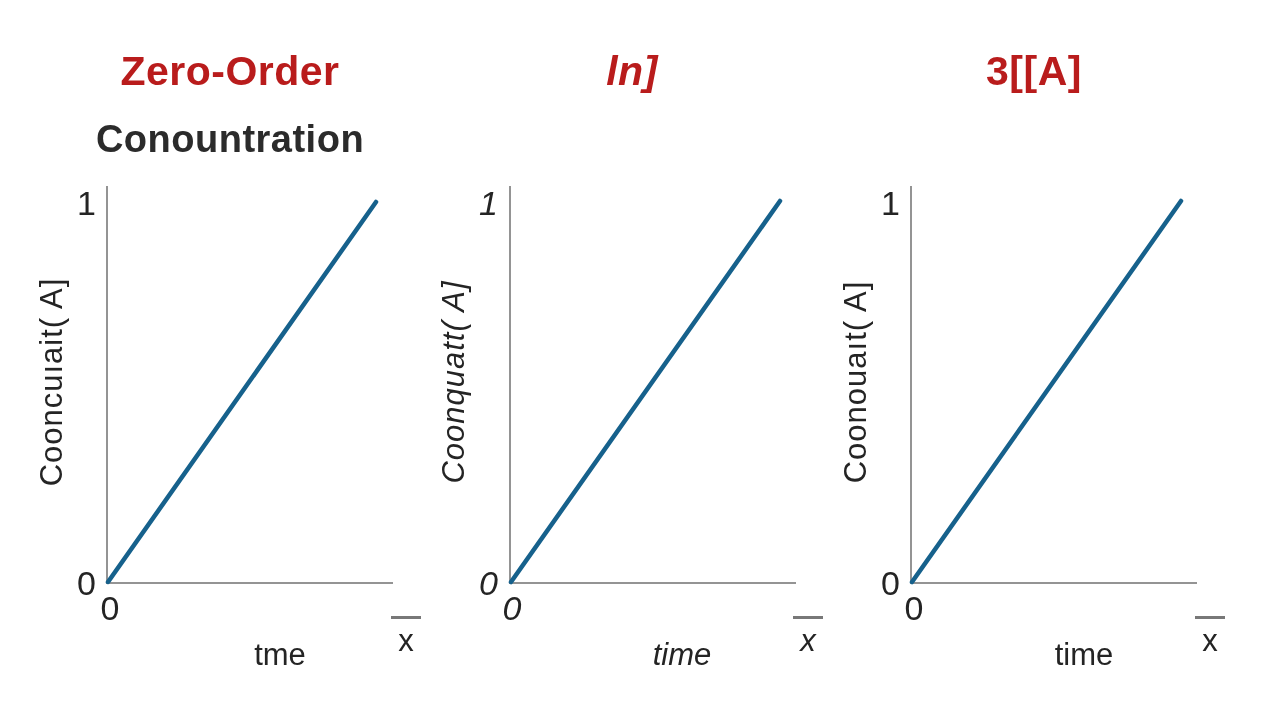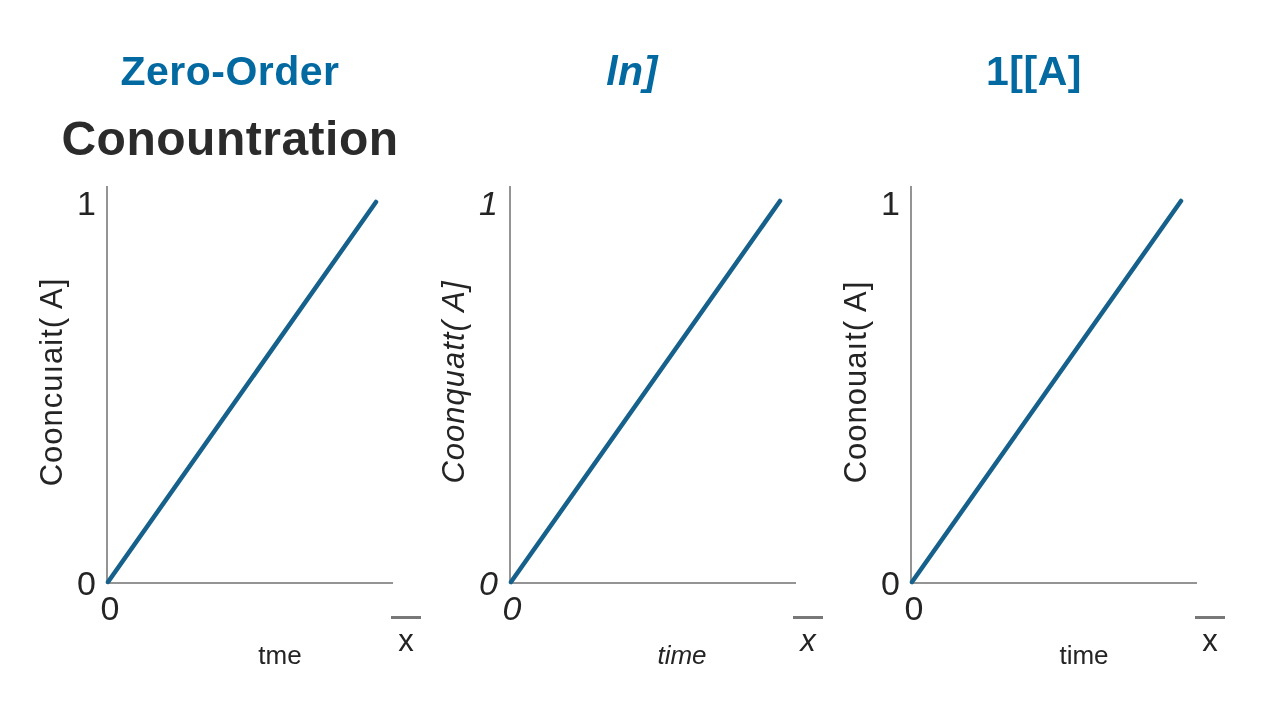--- a/index.html
+++ b/index.html
@@ -25,31 +25,31 @@
 
   .chart-title {
     position: absolute;
     left: 30px;
     width: 400px;
     top: 48px;
     line-height: 46px;
     text-align: center;
     font-size: 41px;
     font-weight: bold;
-    color: #0369a1;
+    color: #b91c1c;
     letter-spacing: 0.5px;
   }
   .chart-subtitle {
     position: absolute;
     left: 30px;
     width: 400px;
     top: 116px;
     line-height: 46px;
     text-align: center;
-    font-size: 48px;
+    font-size: 38px;
     font-weight: bold;
     color: #2b2b2b;
     letter-spacing: 0.5px;
   }
   .ytick-top {
     position: absolute;
     left: 0;
     width: 96px;
     top: 183px;
     line-height: 40px;
@@ -94,21 +94,21 @@
     letter-spacing: 1px;
     transform: rotate(-90deg);
   }
   .xlabel {
     position: absolute;
     left: 180px;
     width: 200px;
     top: 634px;
     line-height: 42px;
     text-align: center;
-    font-size: 26px;
+    font-size: 31px;
     font-weight: 500;
     color: #242424;
   }
   .xbar {
     position: absolute;
     left: 389px;
     top: 616px;
     width: 34px;
     text-align: center;
   }
@@ -166,21 +166,21 @@
       <div class="base">x</div>
     </div>
   </section>
 
   <section class="panel p2">
     <svg width="426" height="720" viewBox="0 0 426 720">
       <line x1="107" y1="186" x2="107" y2="584" stroke-width="2" stroke="#949494"></line>
       <line x1="106" y1="583" x2="393" y2="583" stroke-width="1.8" stroke="#949494"></line>
       <line x1="108" y1="582" x2="377" y2="201" stroke-width="4.5" stroke-linecap="round" stroke="#16618c"></line>
     </svg>
-    <div class="chart-title">1[[A]</div>
+    <div class="chart-title">3[[A]</div>
     <div class="ytick-top">1</div>
     <div class="ytick-bottom">0</div>
     <div class="xtick-origin">0</div>
     <div class="ylabel">Coonouaıt( A]</div>
     <div class="xlabel">time</div>
     <div class="xbar">
       <div class="bar"></div>
       <div class="base">x</div>
     </div>
   </section>

